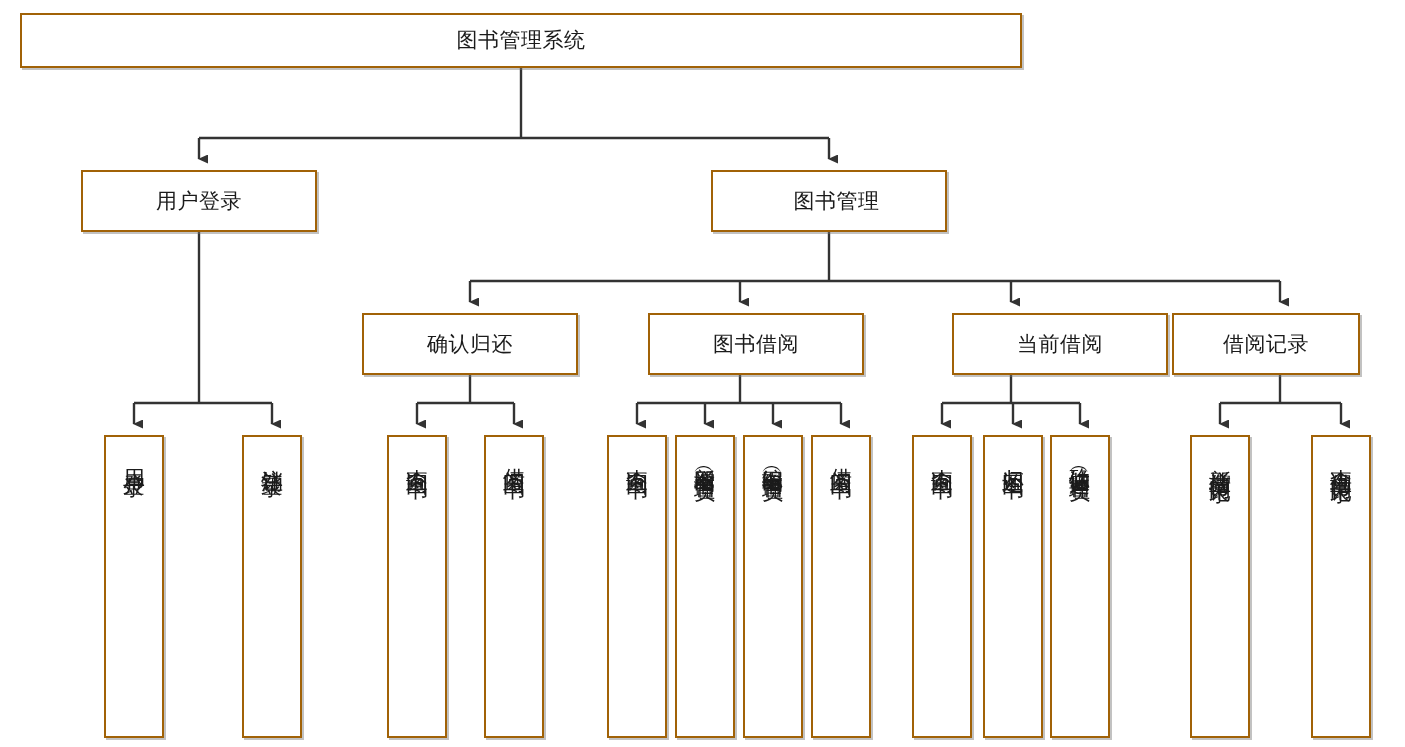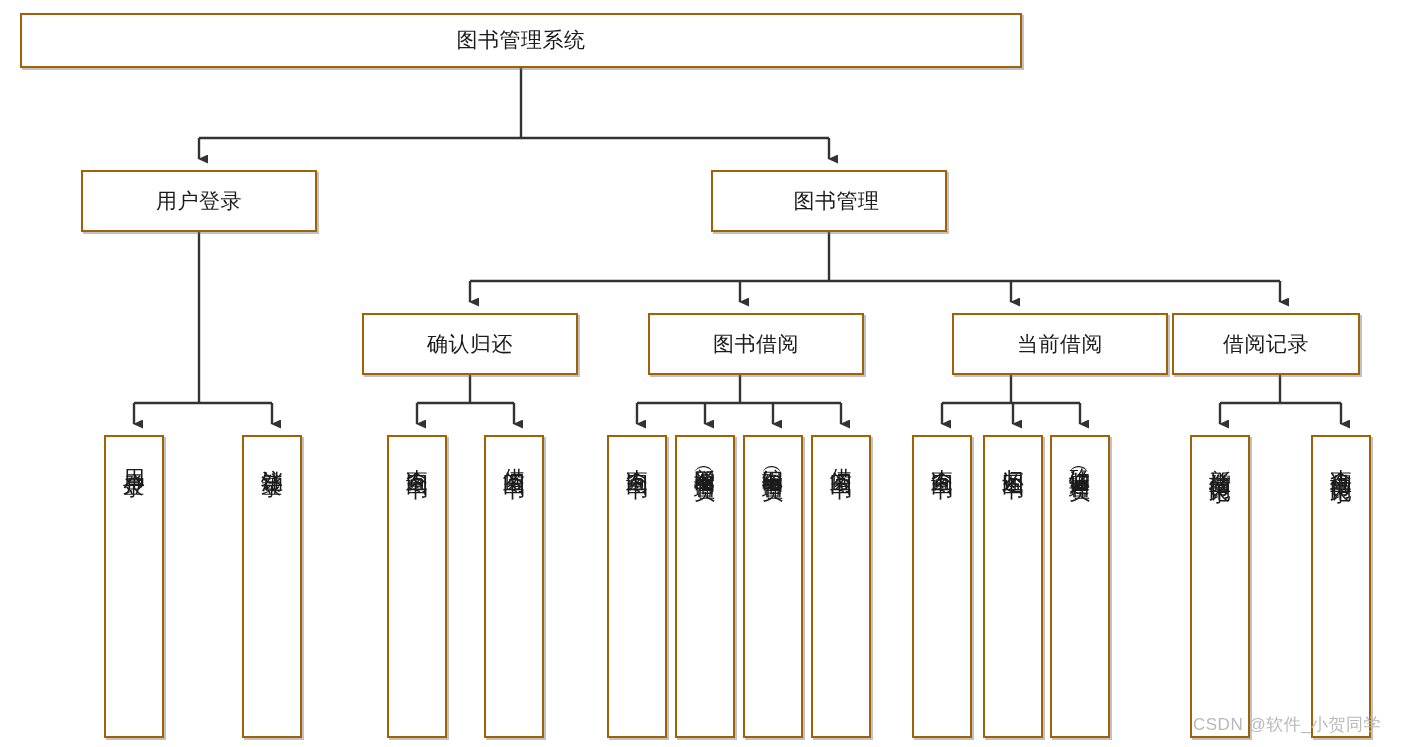--- a/index.html
+++ b/index.html
@@ -175,14 +175,13 @@
         <span class="label">确认归还（管理员）</span>
       </div>
       <div class="node vert" style="left: 1190px; top: 435px; width: 60px; height: 303px;">
         <span class="label">新增借阅记录</span>
       </div>
       <div class="node vert" style="left: 1311px; top: 435px; width: 60px; height: 303px;">
         <span class="label">查询借阅记录</span>
       </div>
     </div>
 
-  <div class="watermark" style="left:1193px; top:713px;">CSDN @软件_小贺同学</div>
 </div>
 
 </body></html>

